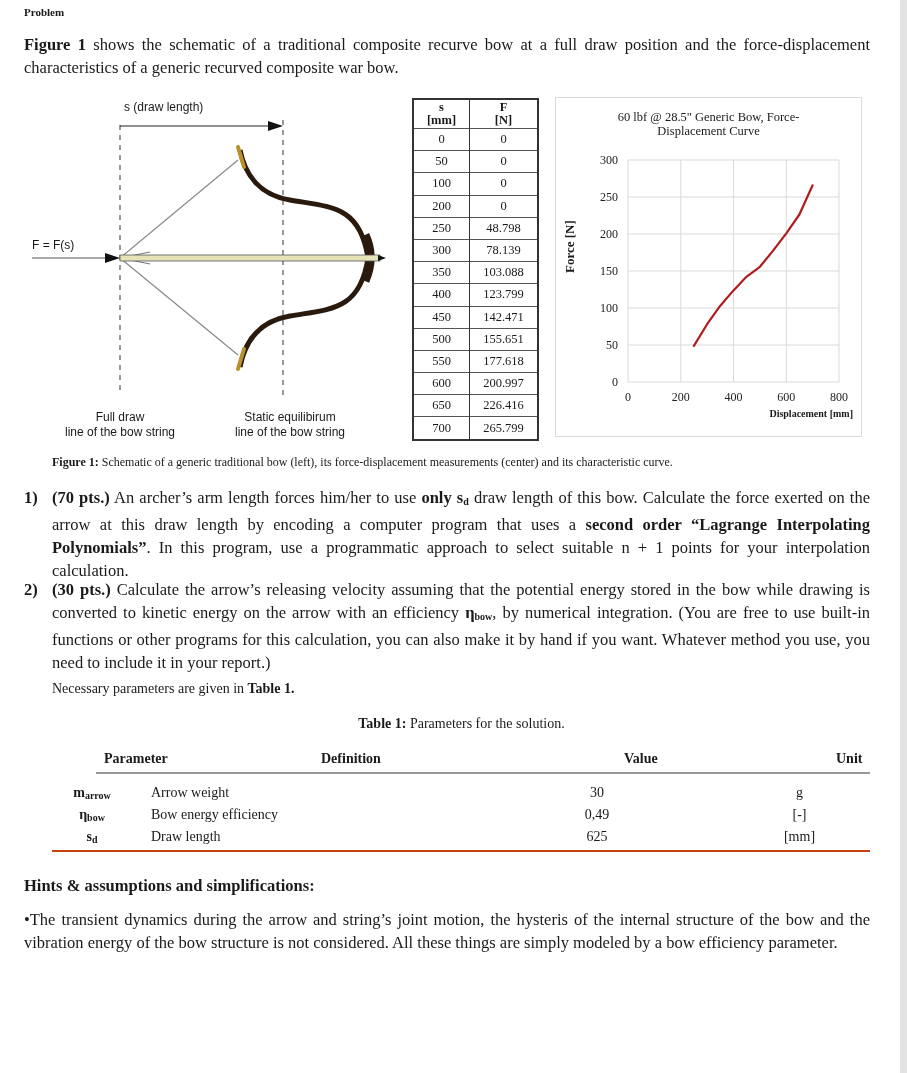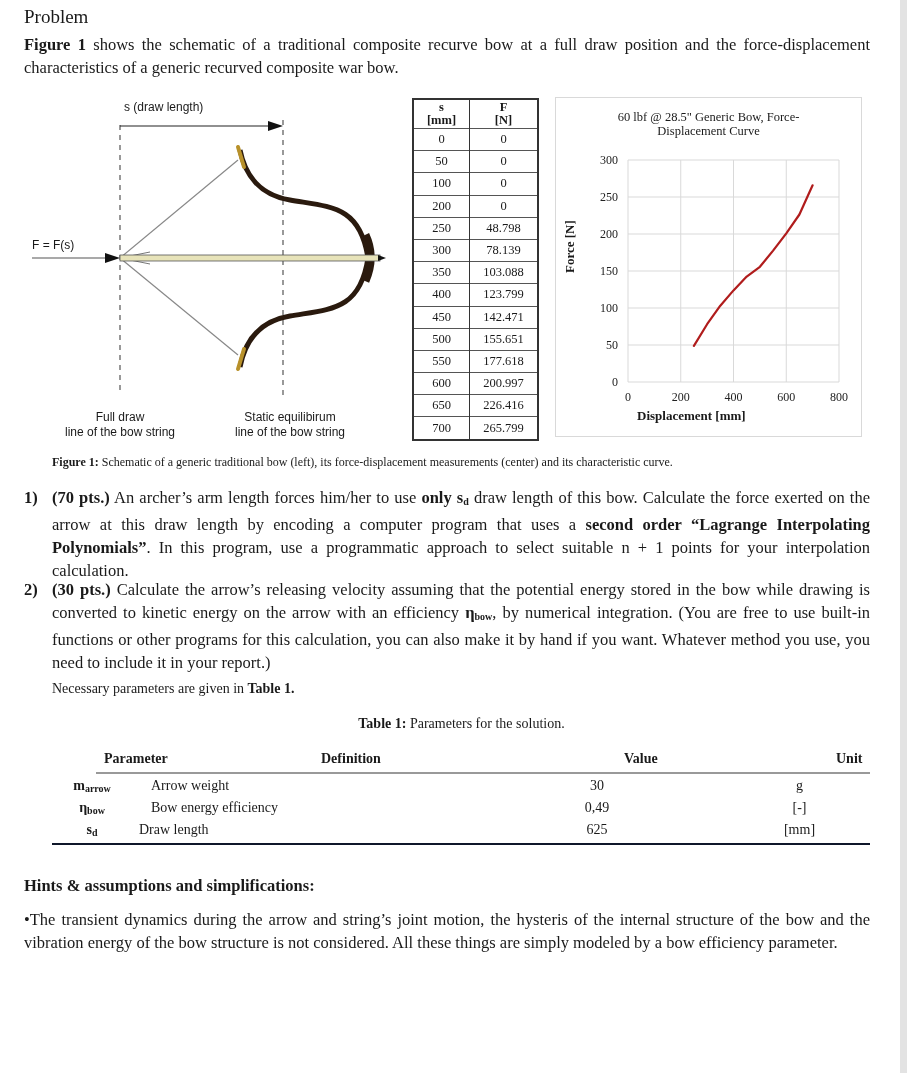--- a/index.html
+++ b/index.html
@@ -1,20 +1,20 @@
 <!DOCTYPE html>
 <html><head>
 <meta charset="utf-8">
 <style>
   html, body { margin:0; padding:0; }
   body { width:907px; height:1073px; background:#ffffff; position:relative; overflow:hidden;
          font-family:"Liberation Serif", serif; color:#1a1a1a; }
   .abs { position:absolute; }
   .scroll-strip { position:absolute; left:900px; top:0; width:7px; height:1073px; background:#e3e3e3; }
-  h1.problem { position:absolute; left:24px; top:6px; margin:0; font-size:19px; font-weight:normal; }
+  h1.problem { position:absolute; left:24px; top:6px; margin:0; font-size:11px; font-weight:bold; }
   .para { position:absolute; left:24px; width:846px; font-size:16.5px; line-height:23px; text-align:justify; margin:0; }
   .para b { font-weight:bold; }
   .sans { font-family:"Liberation Sans", sans-serif; }
   .fig-caption { position:absolute; left:52px; top:455px; font-size:12px; }
   .item { position:absolute; left:24px; width:846px; font-size:16.5px; line-height:23px; }
   .item .num { position:absolute; left:0; top:0; font-weight:bold; }
   .item .txt { margin-left:28px; text-align:justify; }
   sub.s { font-size:10px; vertical-align:-2px; }
   
   .sf-table { position:absolute; left:412px; top:98px; border-collapse:collapse; border:2px solid #333;
@@ -24,21 +24,21 @@
   .sf-table th { font-weight:bold; line-height:13px; height:28px; border-top:none; }
   .sf-table td.s { width:55px; } .sf-table td.f { width:67px; }
   
   .chart-box { position:absolute; left:555px; top:97px; width:305px; height:338px; border:1px solid #d9d9d9; }
   
   .param-caption { position:absolute; left:8px; width:907px; text-align:center; top:716px; font-size:14px; }
   .ptable { position:absolute; left:52px; top:748px; width:818px; font-size:14px; }
   .ptable .hdr, .ptable .row { position:relative; height:22px; }
   .ptable .hdr { font-weight:bold; height:24px; border-bottom:2px solid #999;margin-left:44px; }
   .ptable .cell { position:absolute; top:3px; }
-  .ptable .rows { border-bottom:2px solid #0f172a; padding-top:1px; padding-bottom:2px; }
+  .ptable .rows { border-bottom:2px solid #c2410c; padding-top:8px; padding-bottom:2px; }
   .hints-title { position:absolute; left:24px; top:876px; font-size:16.5px; font-weight:bold; }
 </style>
 </head>
 <body>
 
 <div class="scroll-strip"></div>
 
 <h1 class="problem">Problem</h1>
 
 <p class="para" style="top:33px;"><b>Figure 1</b><span> shows the schematic of a traditional composite recurve bow at a full draw position and the force-displacement characteristics of a generic recurved composite war bow.</span></p>
@@ -180,21 +180,21 @@
       <text x="62" y="177" font-size="12" text-anchor="end" font-family="Liberation Serif, serif" fill="#222">150</text>
       <line x1="72" y1="136" x2="283" y2="136" stroke="#d9d9d9" stroke-width="1"></line>
       <text x="62" y="140" font-size="12" text-anchor="end" font-family="Liberation Serif, serif" fill="#222">200</text>
       <line x1="72" y1="99" x2="283" y2="99" stroke="#d9d9d9" stroke-width="1"></line>
       <text x="62" y="103" font-size="12" text-anchor="end" font-family="Liberation Serif, serif" fill="#222">250</text>
       <line x1="72" y1="62" x2="283" y2="62" stroke="#d9d9d9" stroke-width="1"></line>
       <text x="62" y="66" font-size="12" text-anchor="end" font-family="Liberation Serif, serif" fill="#222">300</text>
       <polyline points="137.9,247.9 151.1,226.2 164.3,207.7 177.5,192.4 190.7,178.6 203.9,168.8 217.1,152.6 230.3,135.3 243.4,116.5 256.6,87.3" fill="none" stroke="#b01c1c" stroke-width="2.2" stroke-linejoin="round" stroke-linecap="round"></polyline>
     </svg>
   <div class="abs" style="left:6px;top:175px;font-size:13px;font-weight:bold;transform:rotate(-90deg);transform-origin:left top;white-space:nowrap;">Force [N]</div>
-  <div class="abs" style="left:81px;top:310px;width:210px;text-align:left;font-size:13px;font-weight:bold;">Displacement [mm]</div>
+  <div class="abs" style="left:87px;top:310px;width:210px;text-align:right;font-size:10px;font-weight:bold;">Displacement [mm]</div>
 </div>
 
 <div class="fig-caption"><b>Figure 1:</b><span> Schematic of a generic traditional bow (left), its force-displacement measurements (center) and its characteristic curve.</span></div>
 
 <div class="item" style="top:486px;">
   <span class="num">1)</span>
   <div class="txt"><b>(70 pts.)</b><span> An archer’s arm length forces him/her to use </span><b>only</b> <b><span>s</span><sub class="s">d</sub></b><span> draw length of this bow. Calculate the force exerted on the arrow at this draw length by encoding a computer program that uses a </span><b>second order “Lagrange Interpolating Polynomials”</b><span>. In this program, use a programmatic approach to select suitable n + 1 points for your interpolation calculation.</span></div>
 </div>
 
 <div class="item" style="top:578px;">
@@ -221,21 +221,21 @@
         <span class="cell" style="left:725px;width:45px;text-align:center;">g</span>
       </div>
       <div class="row">
         <span class="cell" style="left:10px;width:60px;text-align:center;font-weight:bold;"><span>η</span><sub class="s">bow</sub></span>
         <span class="cell" style="left:99px;">Bow energy efficiency</span>
         <span class="cell" style="left:520px;width:50px;text-align:center;">0,49</span>
         <span class="cell" style="left:725px;width:45px;text-align:center;">[-]</span>
       </div>
       <div class="row">
         <span class="cell" style="left:10px;width:60px;text-align:center;font-weight:bold;"><span>s</span><sub class="s">d</sub></span>
-        <span class="cell" style="left:87px;text-align:right;">Draw length</span>
+        <span class="cell" style="left:99px;text-align:right;">Draw length</span>
         <span class="cell" style="left:520px;width:50px;text-align:center;">625</span>
         <span class="cell" style="left:725px;width:45px;text-align:center;">[mm]</span>
       </div>
     </div>
 </div>
 
 <div class="hints-title">Hints &amp; assumptions and simplifications:</div>
 <p class="para" style="top:908px;">•The transient dynamics during the arrow and string’s joint motion, the hysteris of the internal structure of the bow and the vibration energy of the bow structure is not considered. All these things are simply modeled by a bow efficiency parameter.</p>
 
 </body></html>

